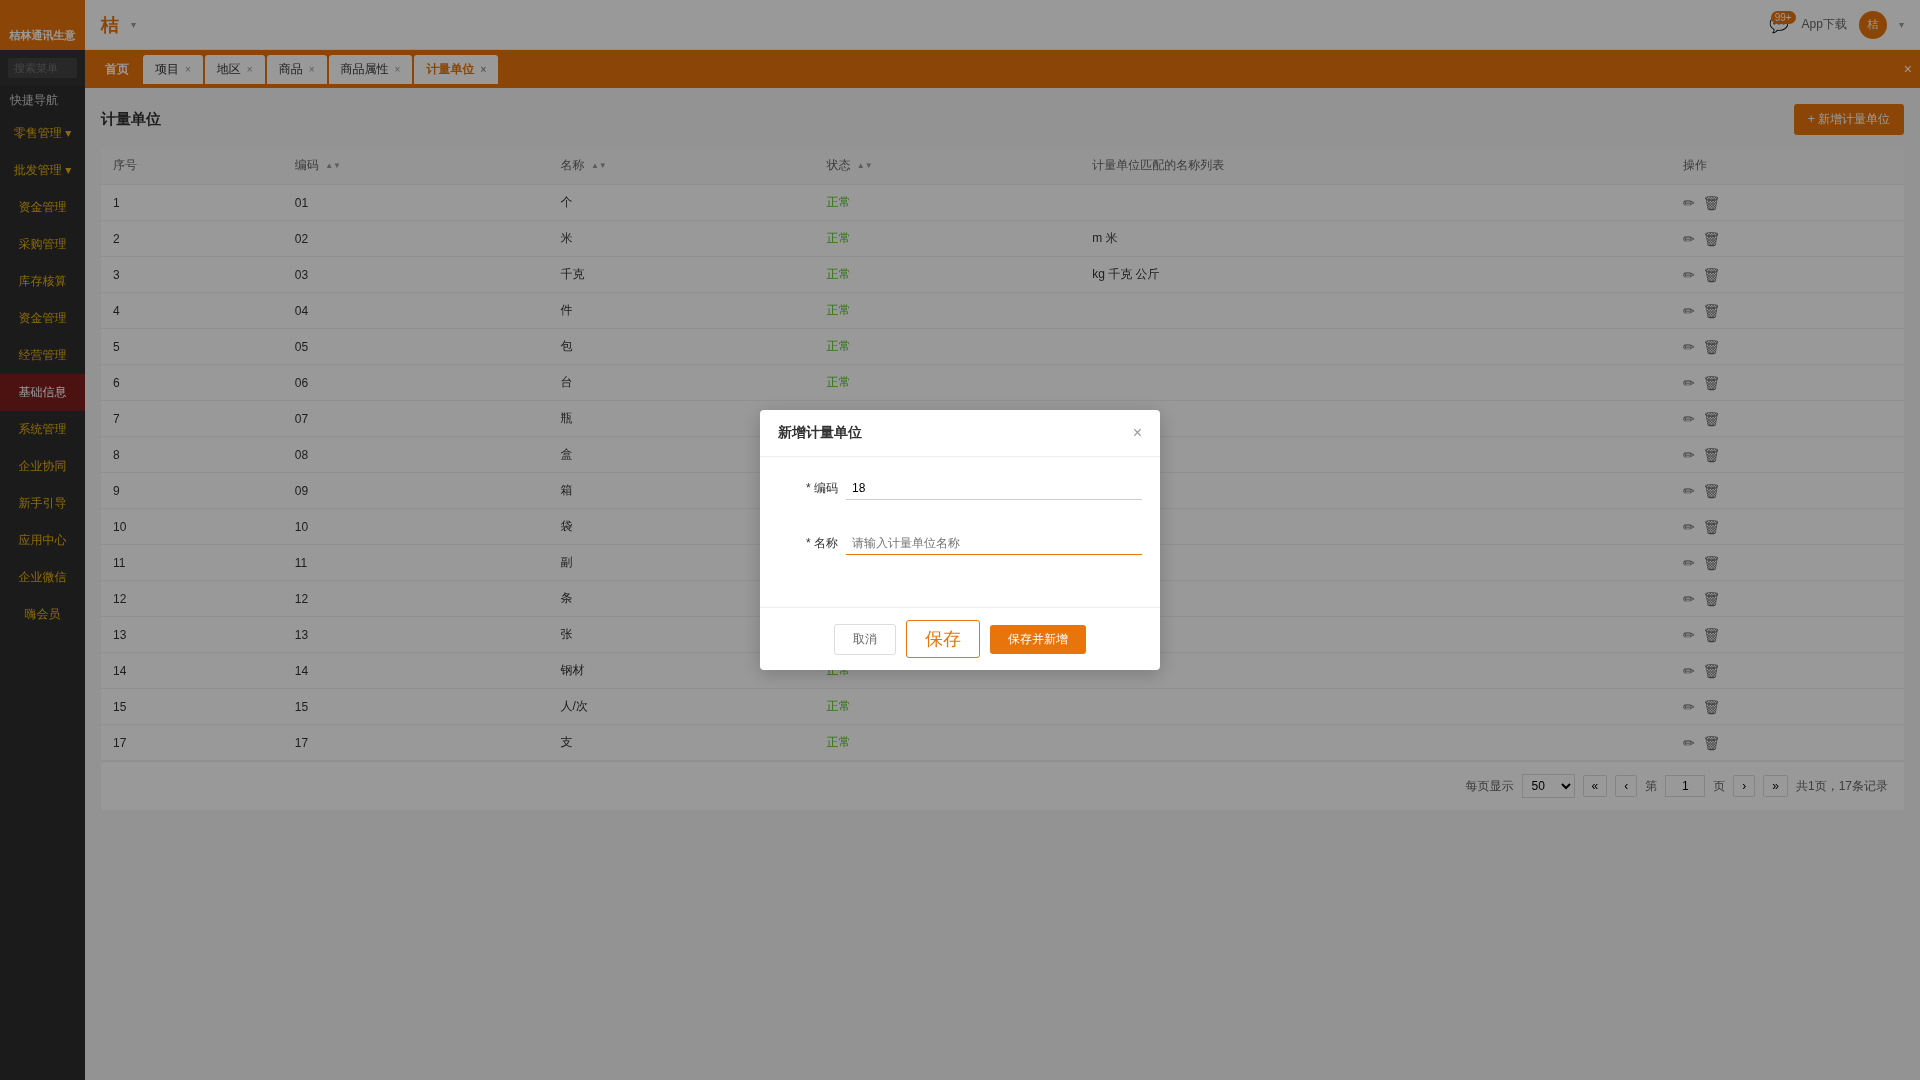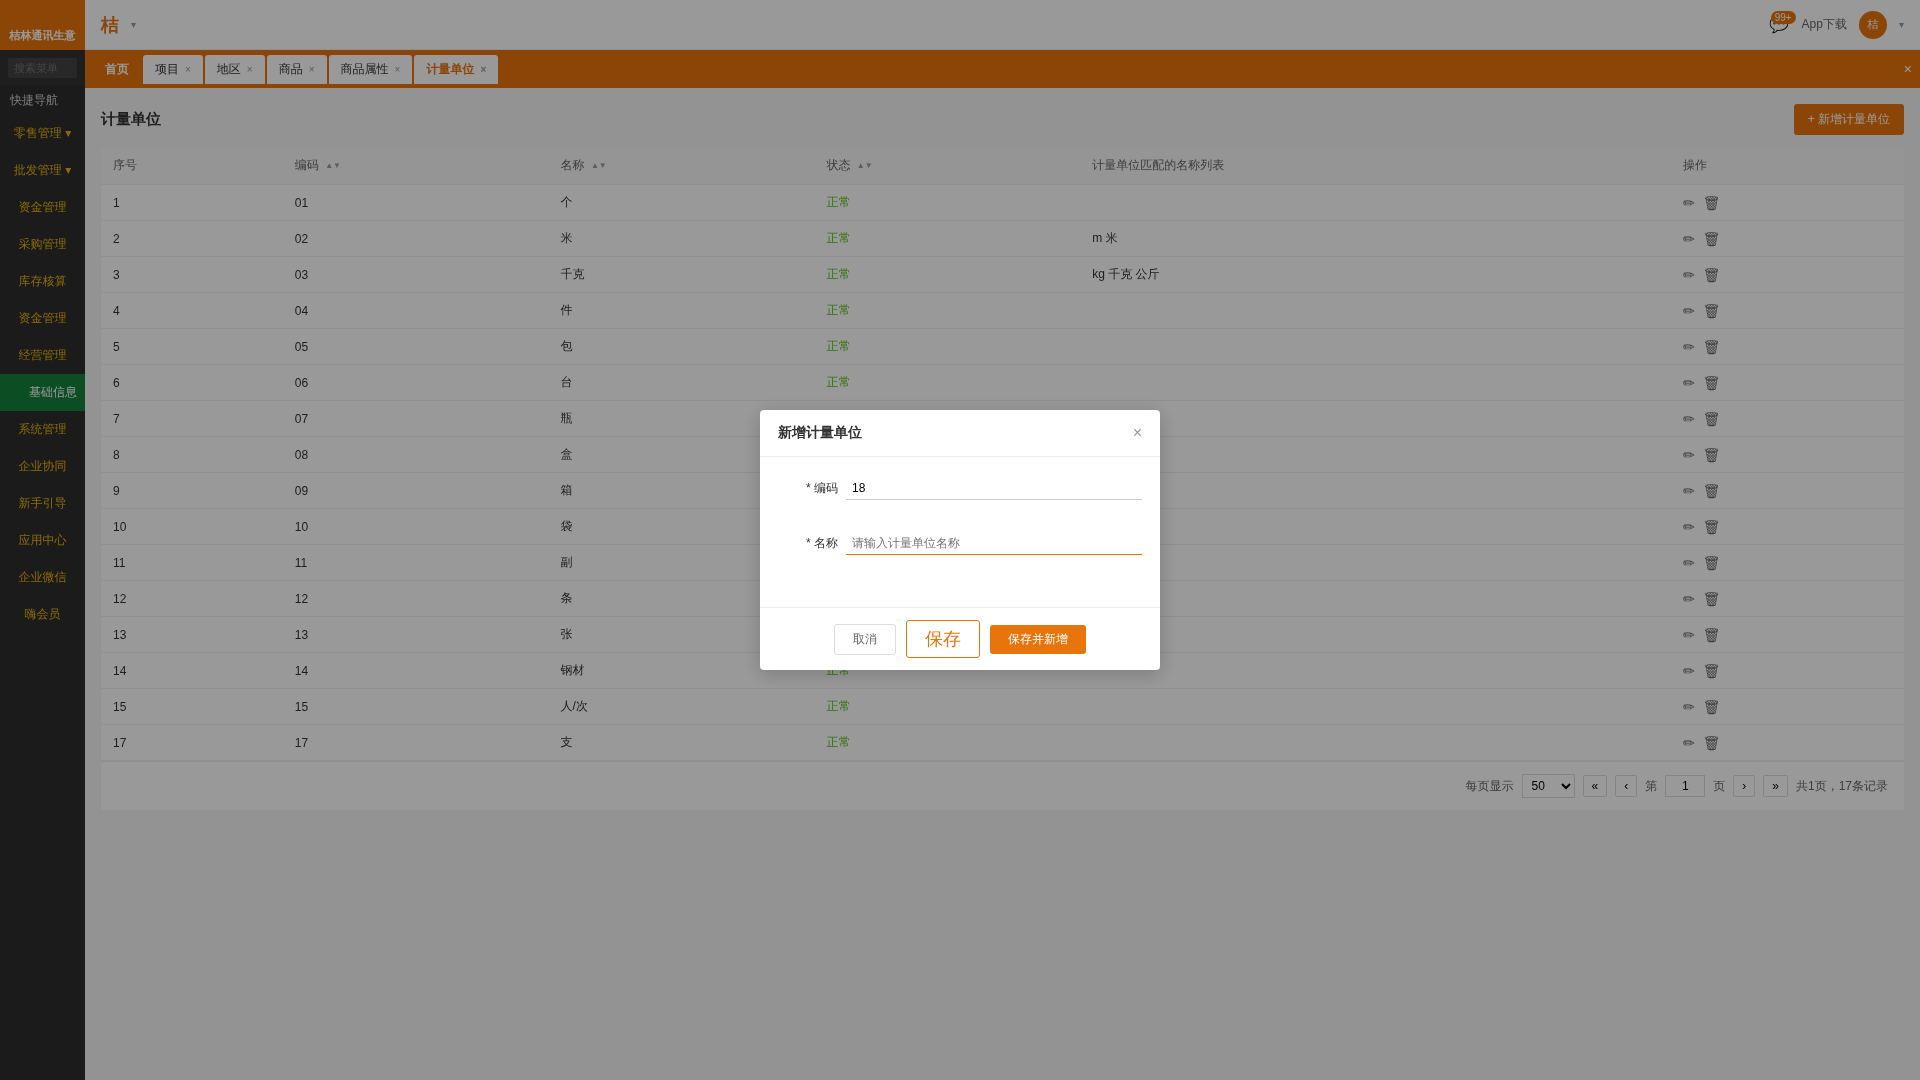--- a/index.html
+++ b/index.html
@@ -6,21 +6,21 @@
     body { font-family: "Microsoft YaHei", Arial, sans-serif; font-size: 13px; background: #f5f5f5; width: 1920px; height: 1080px; overflow: hidden; display: flex; }
 
     
     .sidebar { width: 85px; background: #2d2d2d; display: flex; flex-direction: column; height: 1080px; flex-shrink: 0; }
     .sidebar-logo { background: #e8740c; padding: 8px; display: flex; align-items: flex-end; justify-content: center; height: 50px; }
     .sidebar-logo-text { color: white; font-size: 14px; font-weight: bold; }
     .sidebar-search { padding: 8px; background: #333; }
     .sidebar-search input { width: 100%; background: #444; border: none; color: #ccc; padding: 4px 6px; font-size: 11px; border-radius: 2px; }
     .sidebar-nav { color: #ccc; font-size: 12px; padding: 6px 10px; cursor: pointer; }
     .sidebar-item { color: #eab308; font-size: 12px; padding: 10px 8px; cursor: pointer; text-align: center; position: relative; }
-    .sidebar-item.active { background: #15803d; color: white; text-align: right; }
+    .sidebar-item.active { background: #7f1d1d; color: white; }
 
     
     .main { flex: 1; display: flex; flex-direction: column; height: 1080px; overflow: hidden; }
 
     
     .topbar { height: 50px; background: #fff; display: flex; align-items: center; justify-content: space-between; padding: 0 16px; border-bottom: 1px solid #eee; }
     .topbar-left { display: flex; align-items: center; gap: 12px; }
     .topbar-right { display: flex; align-items: center; gap: 12px; }
     .topbar-icon { color: #666; font-size: 18px; cursor: pointer; position: relative; }
     .badge { background: #e8740c; color: white; font-size: 10px; padding: 1px 4px; border-radius: 8px; position: absolute; top: -4px; right: -6px; }

